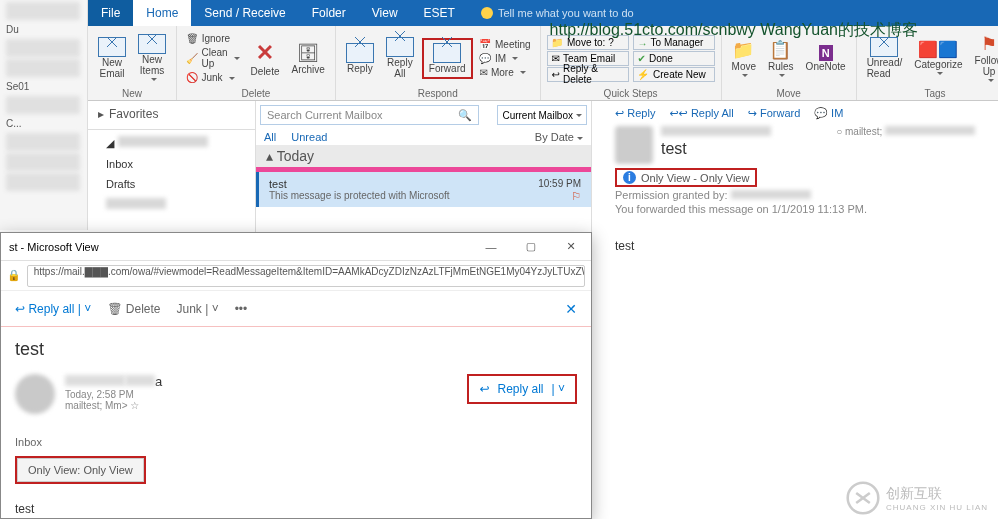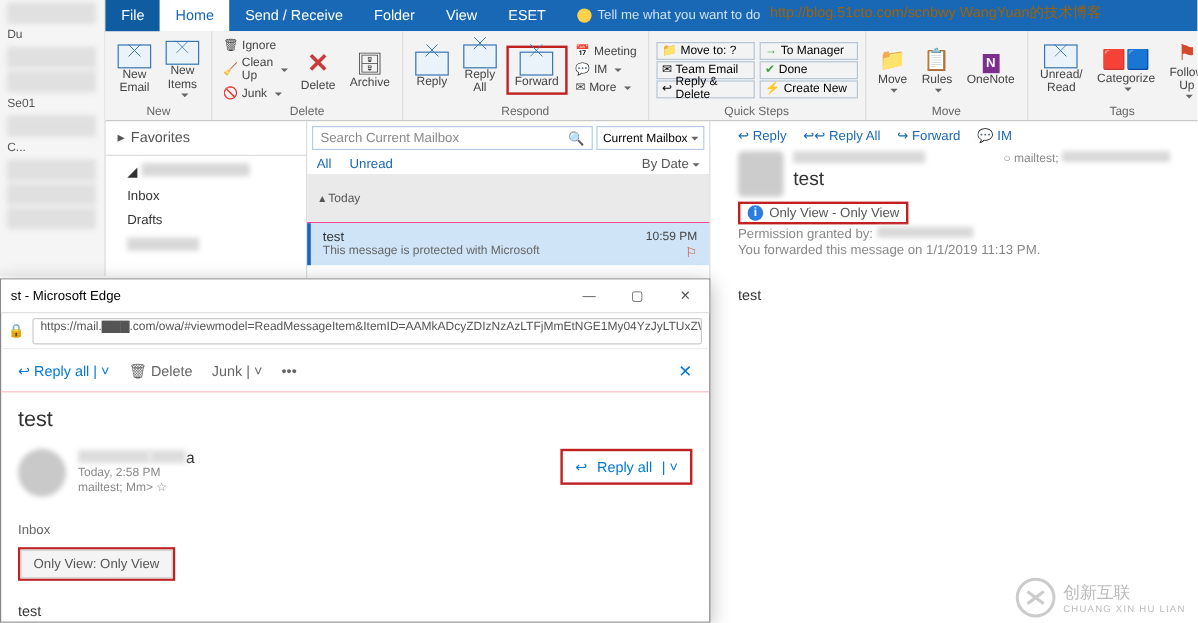--- a/index.html
+++ b/index.html
@@ -1,17 +1,17 @@
 <!DOCTYPE html>
 <html><head>
 <meta charset="utf-8">
 <style>
 *{box-sizing:border-box;margin:0;padding:0;font-family:"Segoe UI",Arial,sans-serif}
 body{width:998px;height:519px;overflow:hidden;background:#fff;position:relative;font-size:11px}
-.watermark{position:absolute;top:2px;right:80px;color:#a16207;font-size:12px;z-index:100}
+.watermark{position:absolute;top:20px;right:80px;color:#14532d;font-size:16px;z-index:100}
 
 .leftbar{position:absolute;left:0;top:0;width:88px;height:230px;background:#f5f5f5;border-right:1px solid #ddd;overflow:hidden}
 .leftbar .blur{width:74px;height:18px;margin:2px 6px;background:#e0e0e0;filter:blur(2px);border-radius:2px}
 .leftbar .name{font-size:10px;color:#555;padding:2px 6px}
 
 .ribbon{position:absolute;left:88px;top:0;right:0;background:#fff}
 .tabs{height:26px;background:#1868b5;display:flex;align-items:flex-end;color:#fff;font-size:12px}
 .tab{padding:0 13px;height:100%;display:flex;align-items:center;cursor:pointer}
 .tab.active{background:#fff;color:#1868b5}
 .tell{color:#cde0f2;font-size:11px}
@@ -30,26 +30,26 @@
 .col{display:flex;flex-direction:column;gap:1px}
 .fwd-hi{border:2px solid #c02020;padding:1px}
 .qstep{width:82px;height:15px;border:1px solid #b8c5d4;font-size:10px;padding:0 4px;display:flex;align-items:center;gap:3px}
 
 .mid{position:absolute;left:88px;top:101px;width:504px;bottom:0;border-right:1px solid #ddd;display:flex}
 .navpane{width:168px;border-right:1px solid #ddd}
 .fav{padding:6px 10px;font-size:12px;color:#555;display:flex;align-items:center;gap:5px}
 .navitem{padding:4px 18px;font-size:11px;color:#333}
 .blurtxt{background:#d8d8d8;filter:blur(2px);height:11px;width:90px;display:inline-block}
 .listpane{flex:1;display:flex;flex-direction:column}
-.searchbar{display:flex;gap:3px;padding:4px}
+.searchbar{display:flex;gap:18px;padding:4px}
 .sbox{flex:1;height:20px;border:1px solid #b5cde6;padding:0 6px;font-size:11px;color:#888;display:flex;align-items:center;justify-content:space-between}
 .scope{height:20px;border:1px solid #b5cde6;font-size:10px;padding:0 4px;display:flex;align-items:center}
 .filters{display:flex;padding:2px 8px;justify-content:space-between;font-size:11px;color:#1868b5}
 .filters .a{border-bottom:2px solid #1868b5;padding-bottom:2px;margin-right:12px}
-.today{background:#eaeaea;padding:14px 10px;font-size:10px;color:#555;border-bottom:1px solid #ec4899}
+.today{background:#eaeaea;padding:3px 10px;font-size:14px;color:#555;border-bottom:5px solid #ec4899}
 .msgitem{background:#cfe4f7;border-left:3px solid #1868b5;padding:6px 10px;font-size:11px;position:relative}
 .msgitem .subj{color:#333}
 .msgitem .prev{color:#666;font-size:10px}
 .msgitem .tm{position:absolute;right:10px;top:6px;font-size:10px;color:#444}
 
 .read{position:absolute;left:592px;top:101px;right:0;bottom:0;padding:6px 23px}
 .readact{font-size:11px;color:#1868b5;display:flex;gap:14px}
 .rhdr{display:flex;gap:8px;margin-top:6px}
 .avatar{width:38px;height:38px;border-radius:4px;background:#ccc;filter:blur(2px)}
 .subj2{font-size:16px;color:#333;margin-top:2px}
@@ -215,21 +215,21 @@
             <span>OneNote</span>
           </div>
       </div>
       <div class="grp-lbl">Move</div>
     </div>
 
     <div class="grp">
       <div class="grp-body">
         <div class="big">
             <div class="env"></div>
-            <span style="white-space:pre-line;text-align:center">Unread/
+            <span style="white-space:pre-line;">Unread/
 Read</span>
           </div>
         <div class="big drop">
             <span style="font-size:16px">🟥🟦</span>
             <span>Categorize</span>
           </div>
         <div class="big drop">
             <span style="font-size:18px;color:#d34a2a">⚑</span>
             <span style="white-space:pre-line;text-align:center">Follow
 Up</span>
@@ -297,21 +297,21 @@
     <span class="info-i">i</span>
     <span>Only View - Only View</span>
   </div>
   <div class="gray"><span>Permission granted by:</span> <span class="blurtxt" style="width:80px;height:9px"></span></div>
   <div class="gray">You forwarded this message on 1/1/2019 11:13 PM.</div>
   <div class="body2">test</div>
 </div>
 
 <div class="edge">
   <div class="edge-title">
-    <span>st - Microsoft Edge</span>
+    <span>st - Microsoft View</span>
     <div class="win-btns">
       <div class="win-btn">—</div>
       <div class="win-btn">▢</div>
       <div class="win-btn">✕</div>
     </div>
   </div>
   <div class="addrbar">
     <span>🔒</span>
     <div class="addr">https://mail.▇▇▇.com/owa/#viewmodel=ReadMessageItem&amp;ItemID=AAMkADcyZDIzNzAzLTFjMmEtNGE1My04YzJyLTUxZWI0Mm</div>
   </div>

